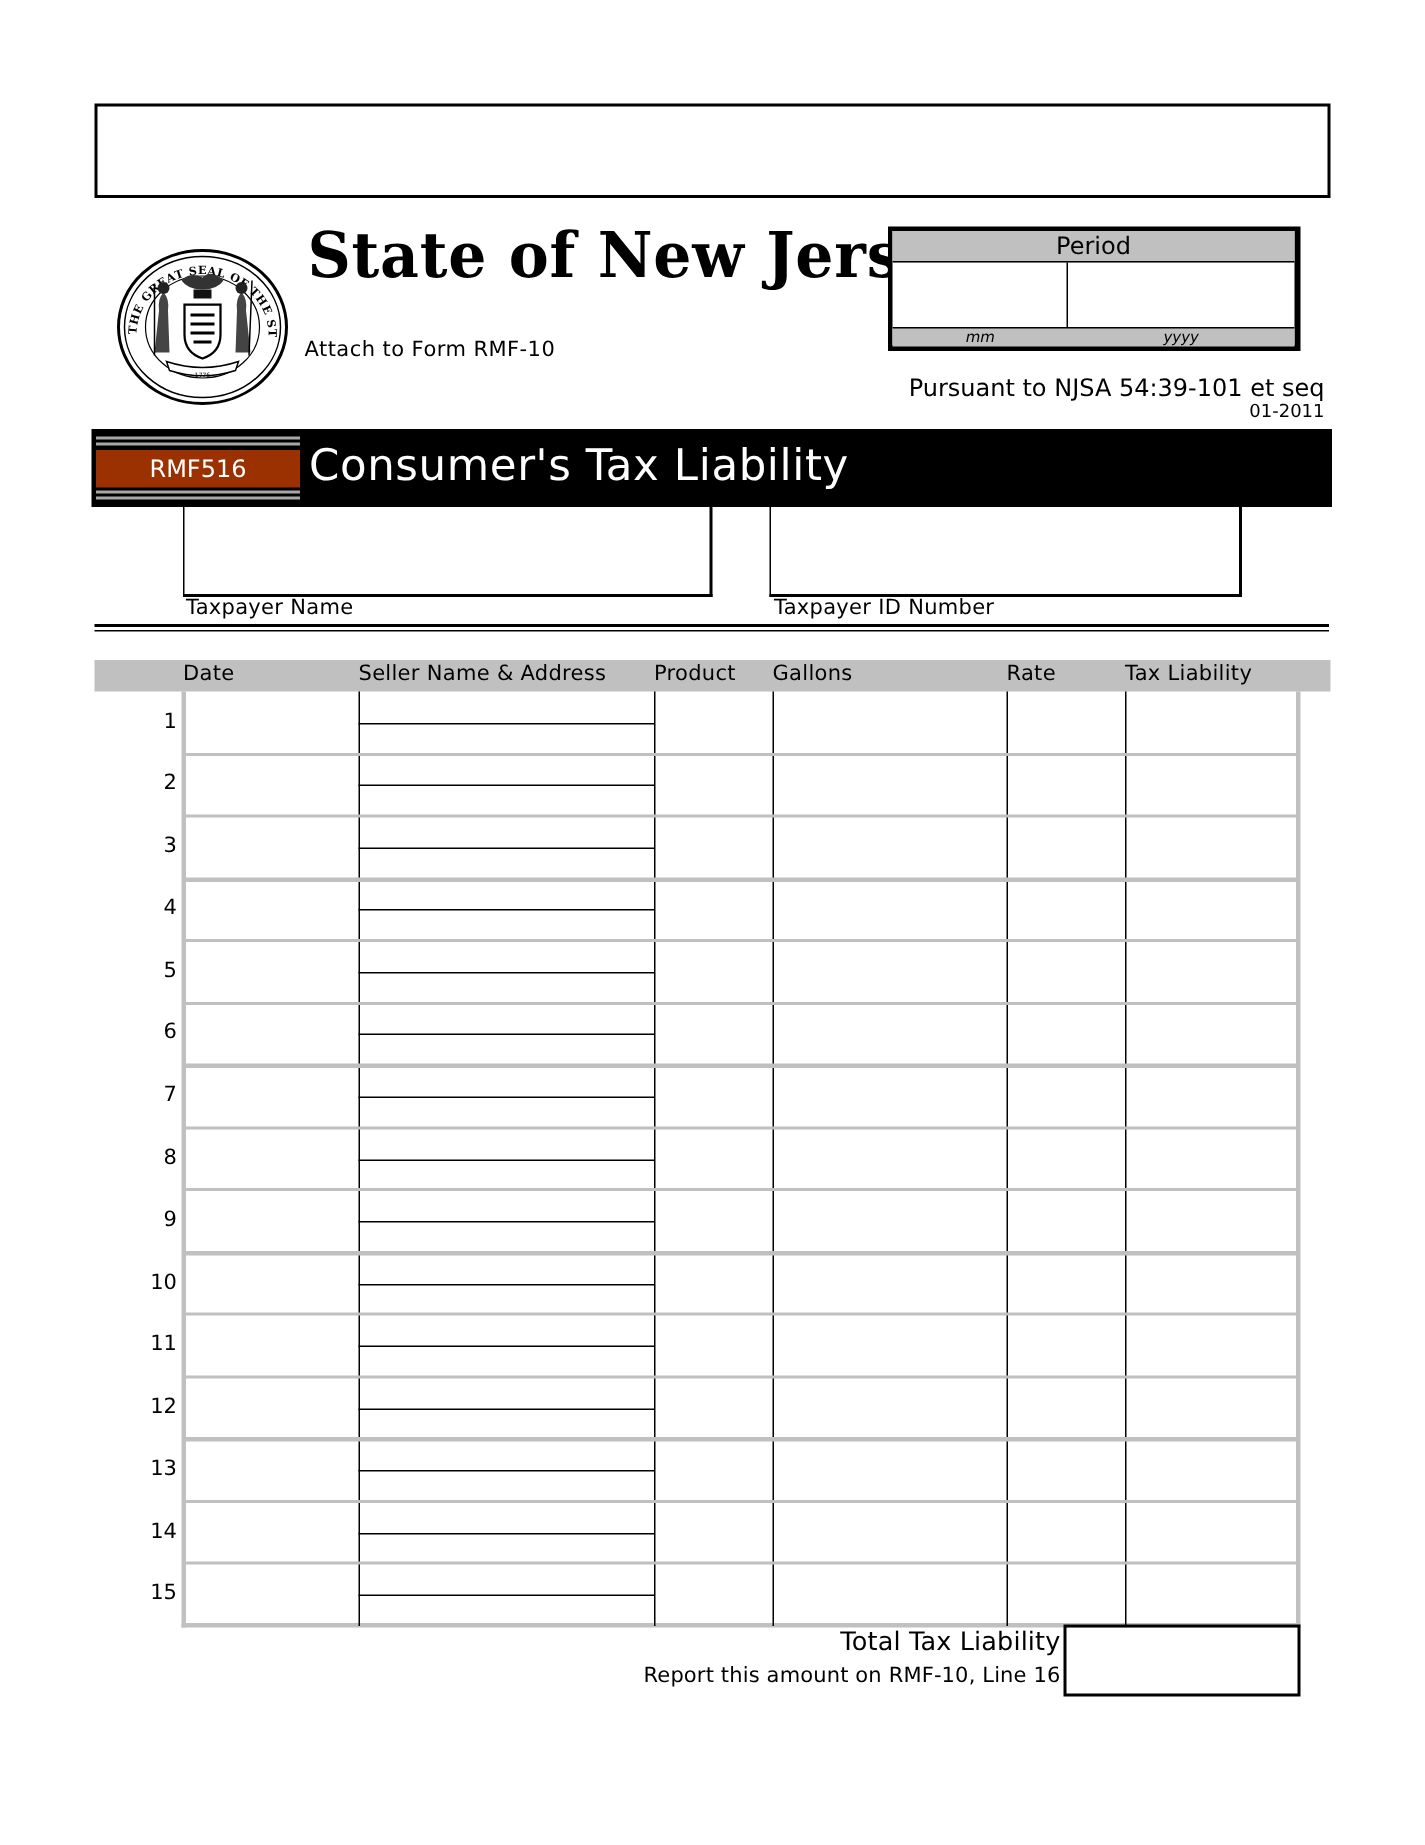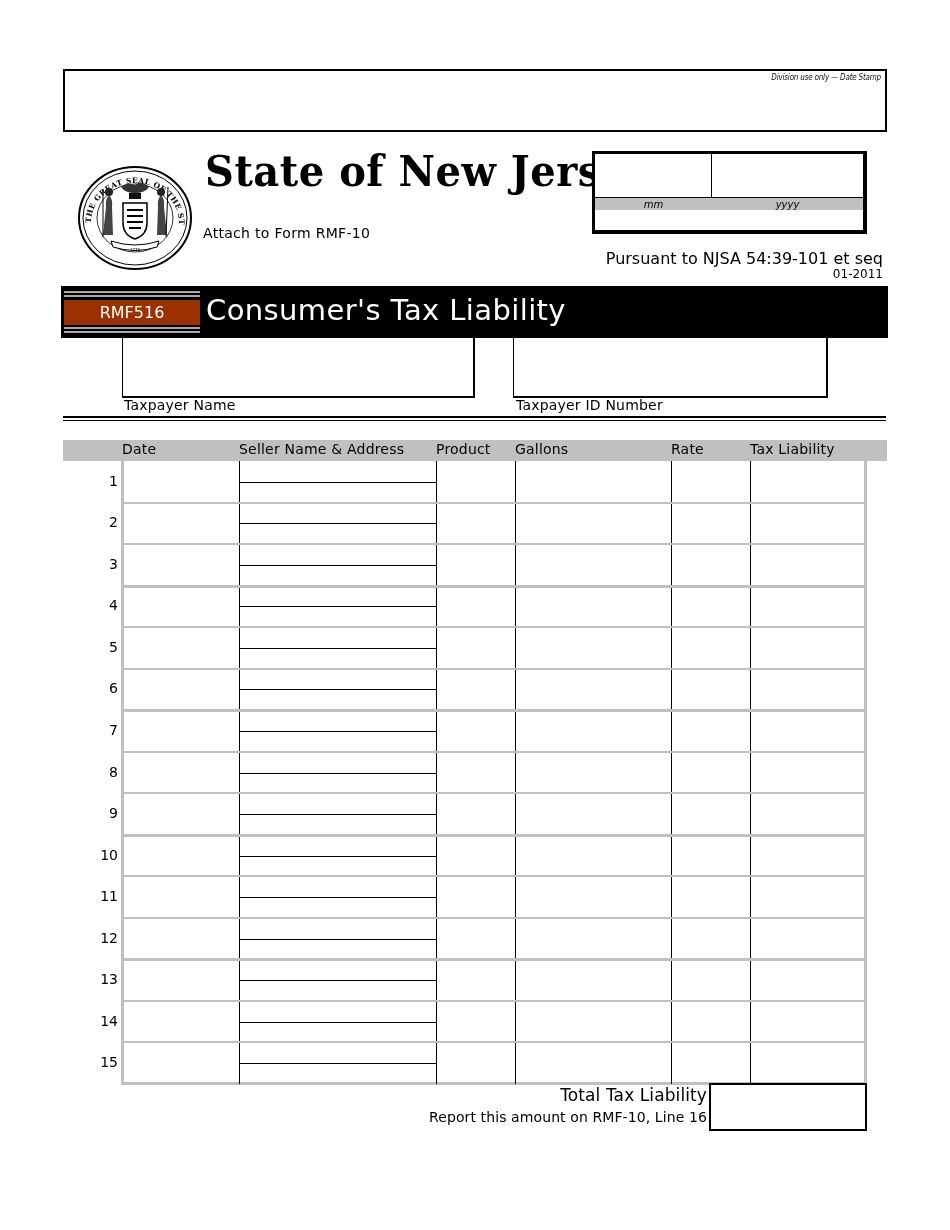--- a/index.html
+++ b/index.html
@@ -69,23 +69,20 @@
 
     
     #total-label { right: 243px; top: 1085px; font-size: 17px; letter-spacing: 0.1px; }
     #total-note { right: 243px; top: 1109px; font-size: 14px; letter-spacing: 0.1px; }
     #total-box { left: 709px; top: 1083px; width: 158px; height: 48px; border: 2px solid #000; border-top-width: 2px; }
   </style>
 </head>
 <body>
 
 <div id="stamp-box" class="abs">
-  <div id="stamp-right" class="half">
-    <span class="stamp-label">Division use only — Date Stamp</span>
-  </div>
 </div>
 
 <div id="seal" class="abs">
   <svg width="116" height="106" viewBox="0 0 116 106">
     <ellipse cx="58" cy="53" rx="56" ry="51" fill="#fff" stroke="#000" stroke-width="2"></ellipse>
     <ellipse cx="58" cy="53" rx="52" ry="47" fill="none" stroke="#000" stroke-width="1"></ellipse>
     <ellipse cx="58" cy="53" rx="38" ry="34" fill="none" stroke="#000" stroke-width="0.8"></ellipse>
     <defs>
       <path id="sealArc" d="M 14 58 A 44 40 0 1 1 102 58"></path>
     </defs>
@@ -108,20 +105,21 @@
 
     <path d="M34 76 q24 8 48 0 l-2 6 q-22 7 -44 0z" fill="#fff" stroke="#000" stroke-width="1"></path>
     <text x="58" y="86" font-size="4" text-anchor="middle" font-family="DejaVu Sans, sans-serif">1776</text>
   </svg>
 </div>
 
 <div id="state-title" class="abs">State of New Jersey</div>
 <div id="attach-text" class="abs">Attach to Form RMF-10</div>
 
 <div id="period-box" class="abs">
+  <div id="period-head">Period</div>
   <div id="period-fields">
     <div id="period-mm"></div>
     <div id="period-yyyy"></div>
   </div>
   <div id="period-foot">
     <span class="mm">mm</span>
     <span class="yyyy">yyyy</span>
   </div>
 </div>
 

